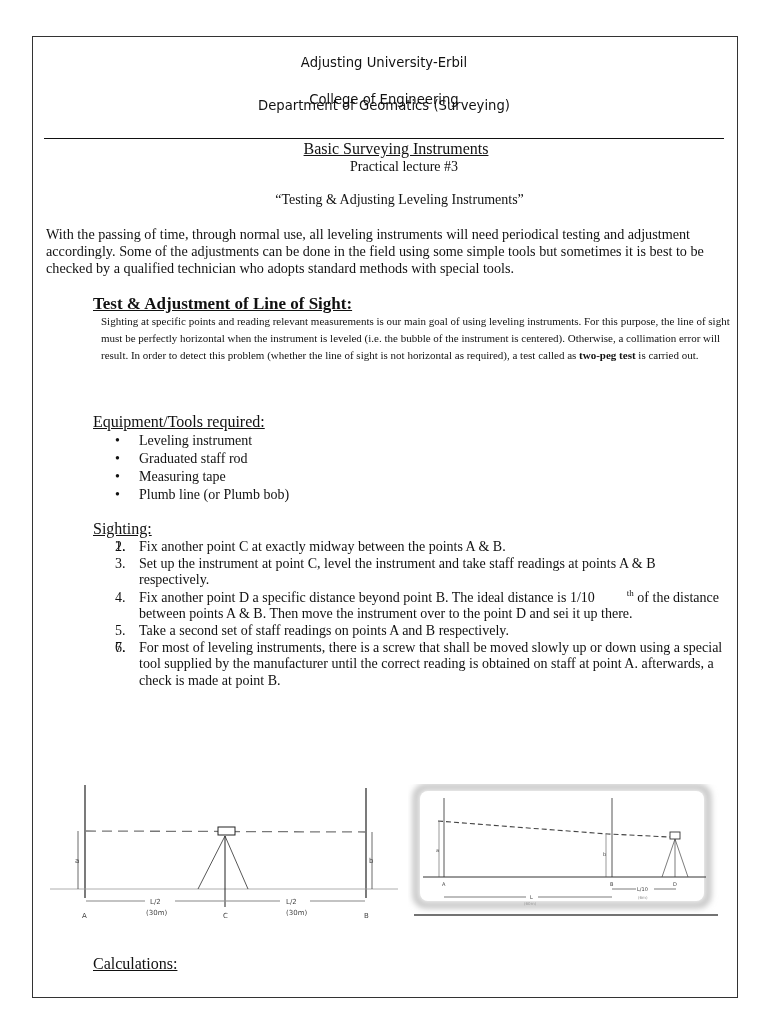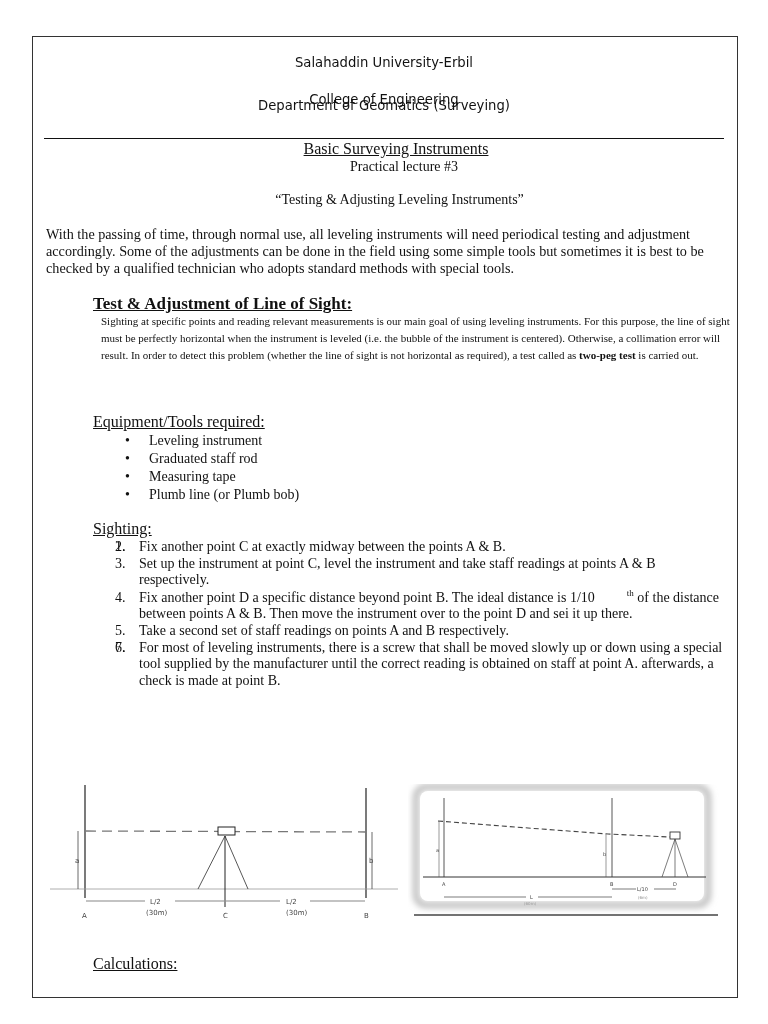--- a/index.html
+++ b/index.html
@@ -15,37 +15,37 @@
   }
   .rule { position: absolute; left: 44px; top: 138px; width: 680px; height: 1px; background: #111; }
   .center { position: absolute; left: 12px; width: 768px; text-align: center; }
   .course-title { top: 140px; font-size: 16px; text-decoration: underline; }
   .lecture-no { top: 159px; font-size: 14px; padding-left: 16px; }
   .topic { top: 192px; font-size: 14px; padding-left: 7px; }
   .intro { position: absolute; left: 46px; top: 226px; width: 680px; font-size: 14.2px; line-height: 17px; }
   .section-heading { position: absolute; left: 93px; font-size: 17px; font-weight: bold; text-decoration: underline; }
   .para { position: absolute; left: 101px; width: 630px; font-size: 11px; line-height: 17px; }
   .subheading { position: absolute; left: 93px; font-size: 16px; text-decoration: underline; }
-  .bullets { position: absolute; left: 125px; list-style: none; font-size: 14px; line-height: 18px; }
+  .bullets { position: absolute; left: 115px; list-style: none; font-size: 14px; line-height: 18px; }
   .bullets li { position: relative; padding-left: 24px; }
   .bullets li::before { content: "\2022"; position: absolute; left: 0; }
   .steps { position: absolute; left: 115px; width: 610px; list-style: none; font-size: 14px; line-height: 16.6px; }
   .steps li { position: relative; padding-left: 24px; }
   .steps li .num { position: absolute; left: 0; }
   sup { font-size: 9px; line-height: 0; margin-left: 32px; }
   .fig { position: absolute; }
   .fig-label { font-family: "DejaVu Sans", sans-serif; font-size: 7px; fill: #444; }
   .calc-heading { position: absolute; left: 93px; top: 955px; font-size: 16px; text-decoration: underline; }
 </style>
 </head>
 <body>
 
 <div class="page-border"></div>
 
-<div class="header-line" style="top:55px;">Salahaddin University-Erbil</div>
+<div class="header-line" style="top:55px;">Adjusting University-Erbil</div>
 <div class="header-line" style="top:92px;">College of Engineering</div>
 <div class="header-line" style="top:98px;">Department of Geomatics (Surveying)</div>
 
 <div class="rule"></div>
 
 <div class="center course-title">Basic Surveying Instruments</div>
 <div class="center lecture-no">Practical lecture #3</div>
 <div class="center topic">“Testing &amp; Adjusting Leveling Instruments”</div>
 
 <p class="intro">With the passing of time, through normal use, all leveling instruments will need periodical testing and adjustment accordingly. Some of the adjustments can be done in the field using some simple tools but sometimes it is best to be checked by a qualified technician who adopts standard methods with special tools.</p>

